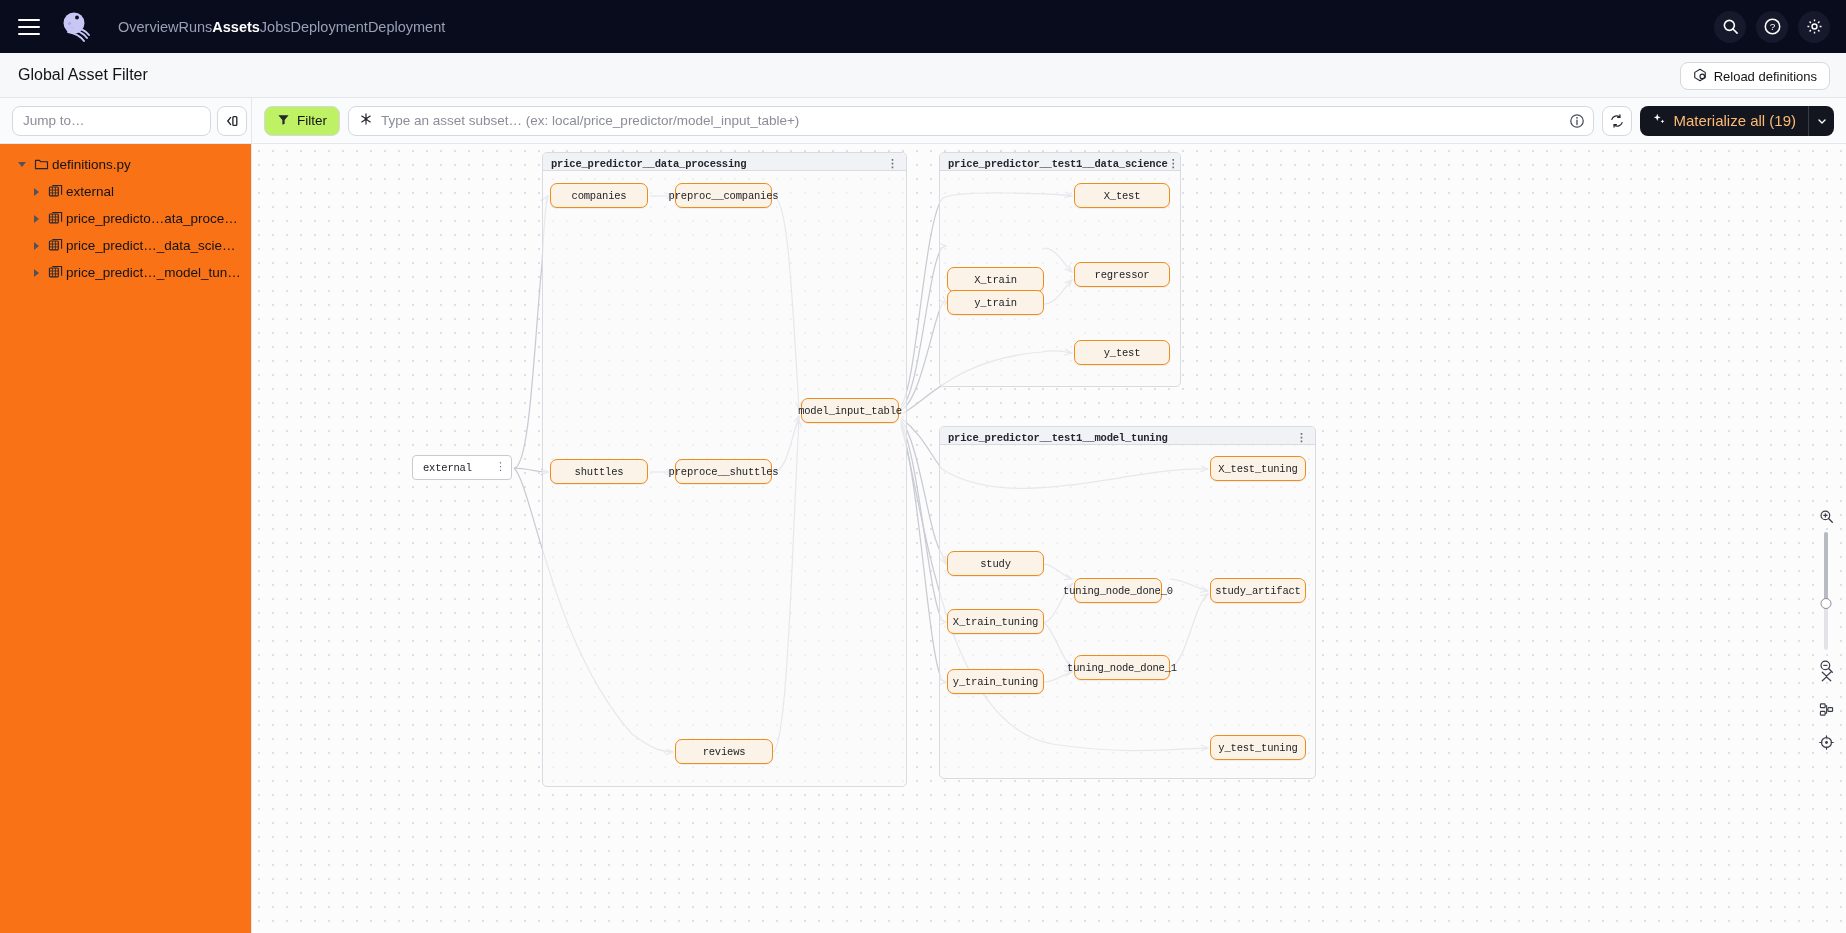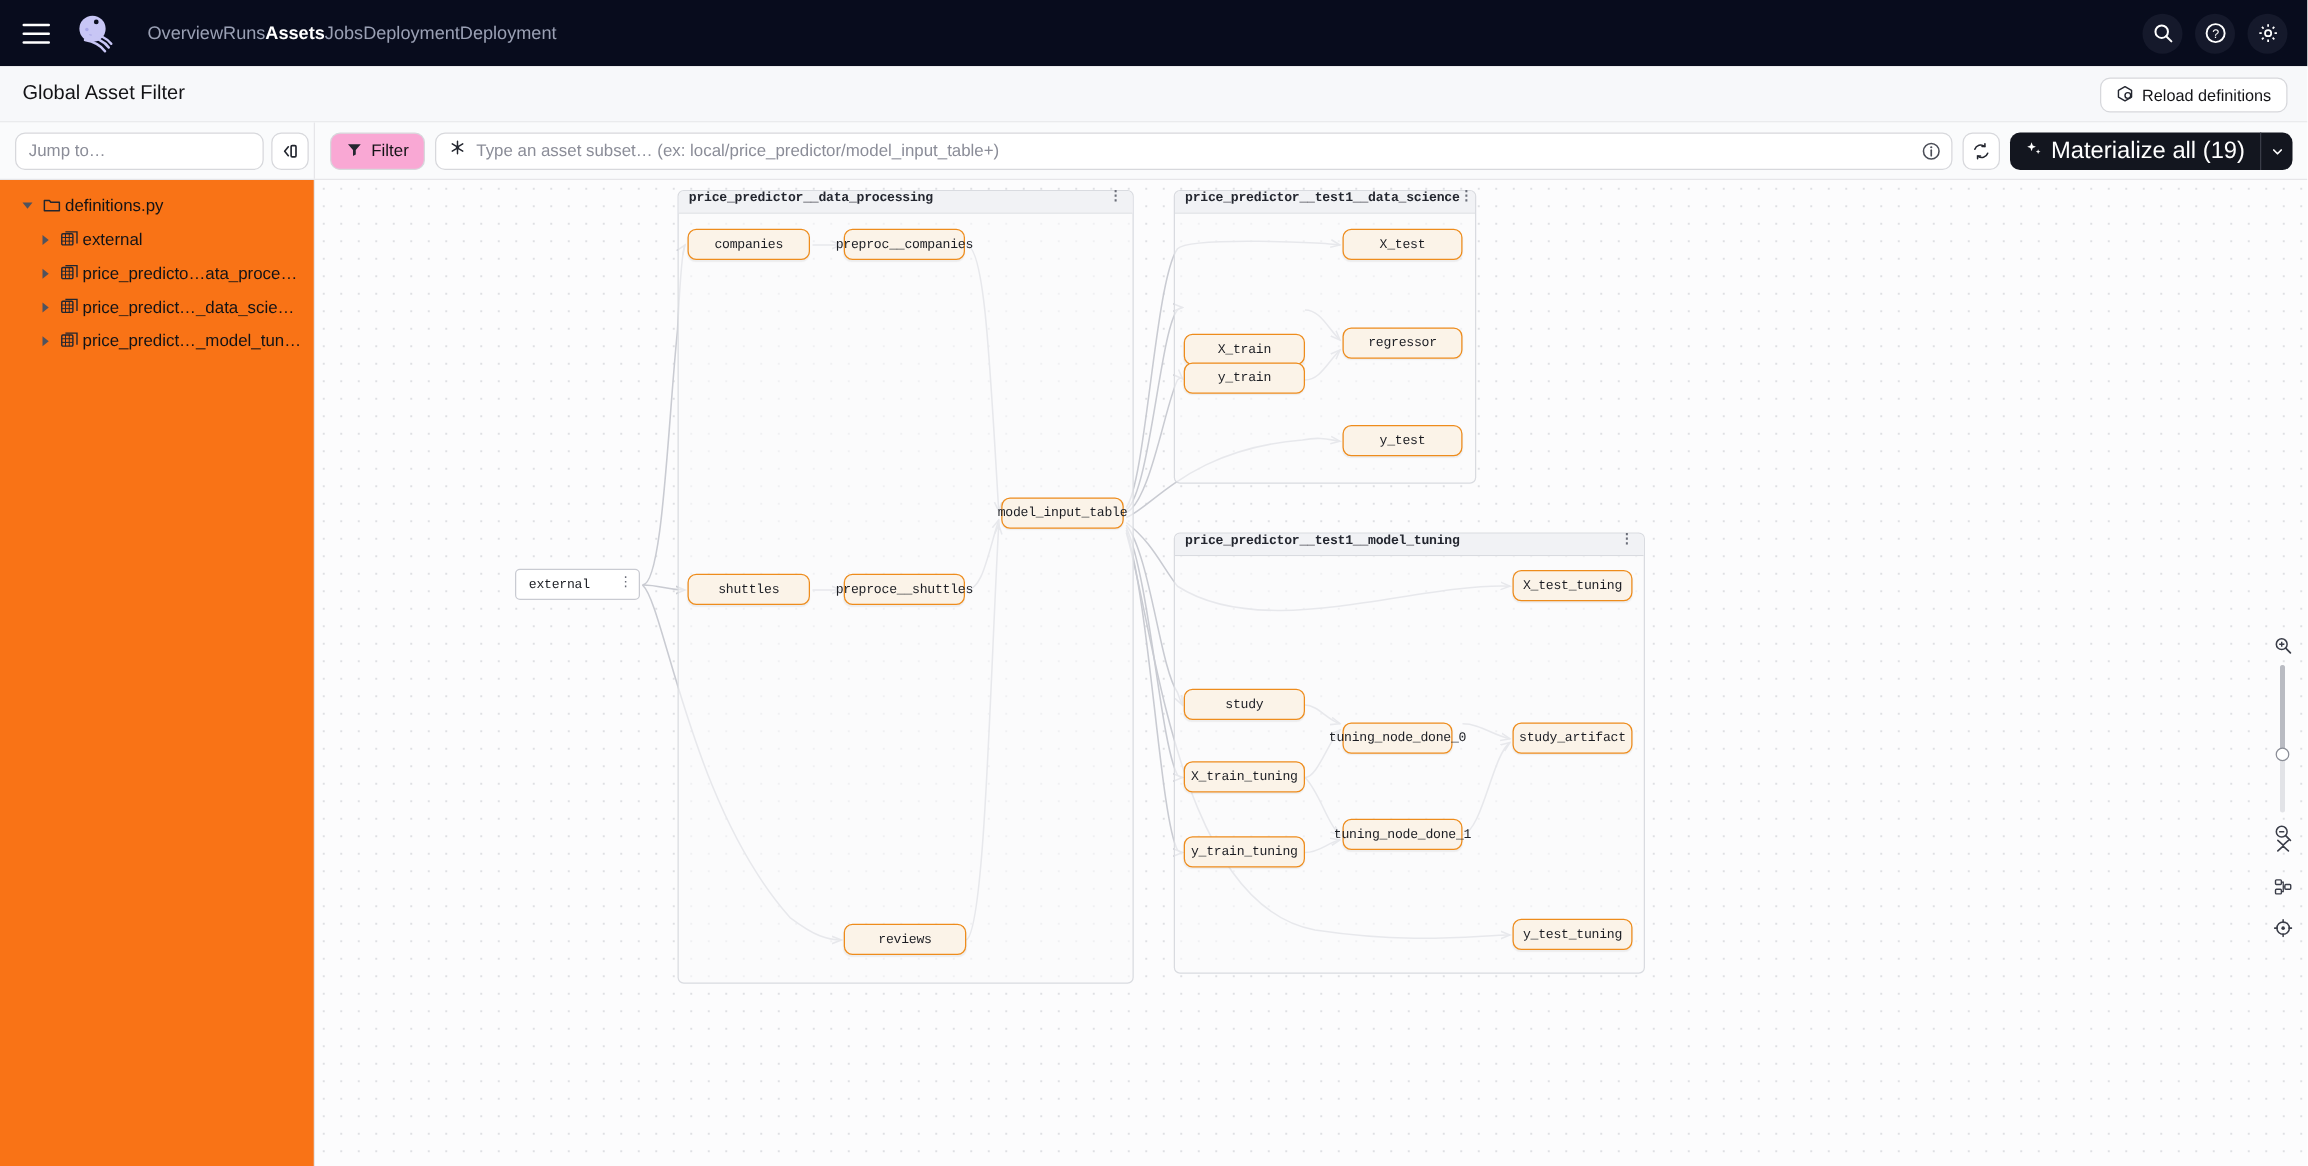--- a/index.html
+++ b/index.html
@@ -58,33 +58,33 @@
   }
   .jump-input::placeholder { color: #8B8D98; }
   .icon-sq {
     width: 30px; height: 30px; border: 1px solid #D7D8DC; border-radius: 8px;
     background: #ffffff; display: flex; align-items: center; justify-content: center;
     cursor: pointer; flex: none;
   }
   #toolbar-right { flex: 1; display: flex; align-items: center; gap: 8px; padding: 0 12px; }
   .filter-btn {
     height: 30px; padding: 0 12px; border: 1px solid #D7D8DC; border-radius: 8px;
-    background: #f9a8d4; display: flex; align-items: center; gap: 7px;
+    background: #bef264; display: flex; align-items: center; gap: 7px;
     font-size: 13.5px; color: #131316; cursor: pointer; flex: none;
   }
   .subset-box {
     flex: 1; height: 30px; border: 1px solid #D7D8DC; border-radius: 8px;
     background: #ffffff; display: flex; align-items: center; gap: 8px;
     padding: 0 10px; position: relative;
   }
   .subset-ph { font-size: 13.5px; color: #8B8D98; }
   .info-i { position: absolute; right: 8px; top: 6px; cursor: pointer; }
   .mat-btn {
     height: 30px; background: #13161F; border-radius: 8px; display: flex;
-    color: #ffffff; font-size: 19px; cursor: pointer; flex: none;
+    color: #fdba74; font-size: 15px; cursor: pointer; flex: none;
   }
   .mat-label { display: flex; align-items: center; gap: 7px; padding: 0 12px; }
   .mat-caret { width: 26px; height: 100%; display: flex; align-items: center;
     justify-content: center; border-left: 1px solid #3A3D48; }
 
   
   #body { display: flex; height: calc(933px - 53px - 45px - 46px); }
   #sidebar { width: 252px; border-right: 1px solid #E6E6E9; background: #f97316;
     padding-top: 7px; overflow: hidden; }
   .tree-row { display: flex; align-items: center; height: 27px; font-size: 13.5px;
@@ -104,21 +104,21 @@
     background-image: radial-gradient(#DEDFE3 1px, transparent 1px);
     background-size: 14px 14px;
   }
   #graph-svg { position: absolute; inset: 0; width: 100%; height: 100%; }
   .group-box {
     position: absolute; border: 1px solid #D9DBE0; border-radius: 5px;
     background: rgba(250,250,252,0.62);
   }
   .group-head {
     height: 18px; background: #F1F2F5; border-bottom: 1px solid #D9DBE0;
-    border-radius: 4px 4px 0 0; display: flex; align-items: flex-start;
+    border-radius: 4px 4px 0 0; display: flex; align-items: flex-end;
     padding: 0 8px; font-size: 10.5px; font-weight: bold; color: #23262F;
     letter-spacing: -0.2px; justify-content: space-between;
   }
   .dots { font-size: 11px; color: #6A6D78; letter-spacing: 0; cursor: pointer; line-height: 1;}
   .node {
     position: absolute; height: 25px; border: 1.6px solid #EE8C1C;
     border-radius: 7px; background: #FBF3E8;
     display: flex; align-items: center; justify-content: center;
     font-size: 10.5px; color: #1B1D23; cursor: pointer;
     box-shadow: 0 1px 1px rgba(0,0,0,0.06);

